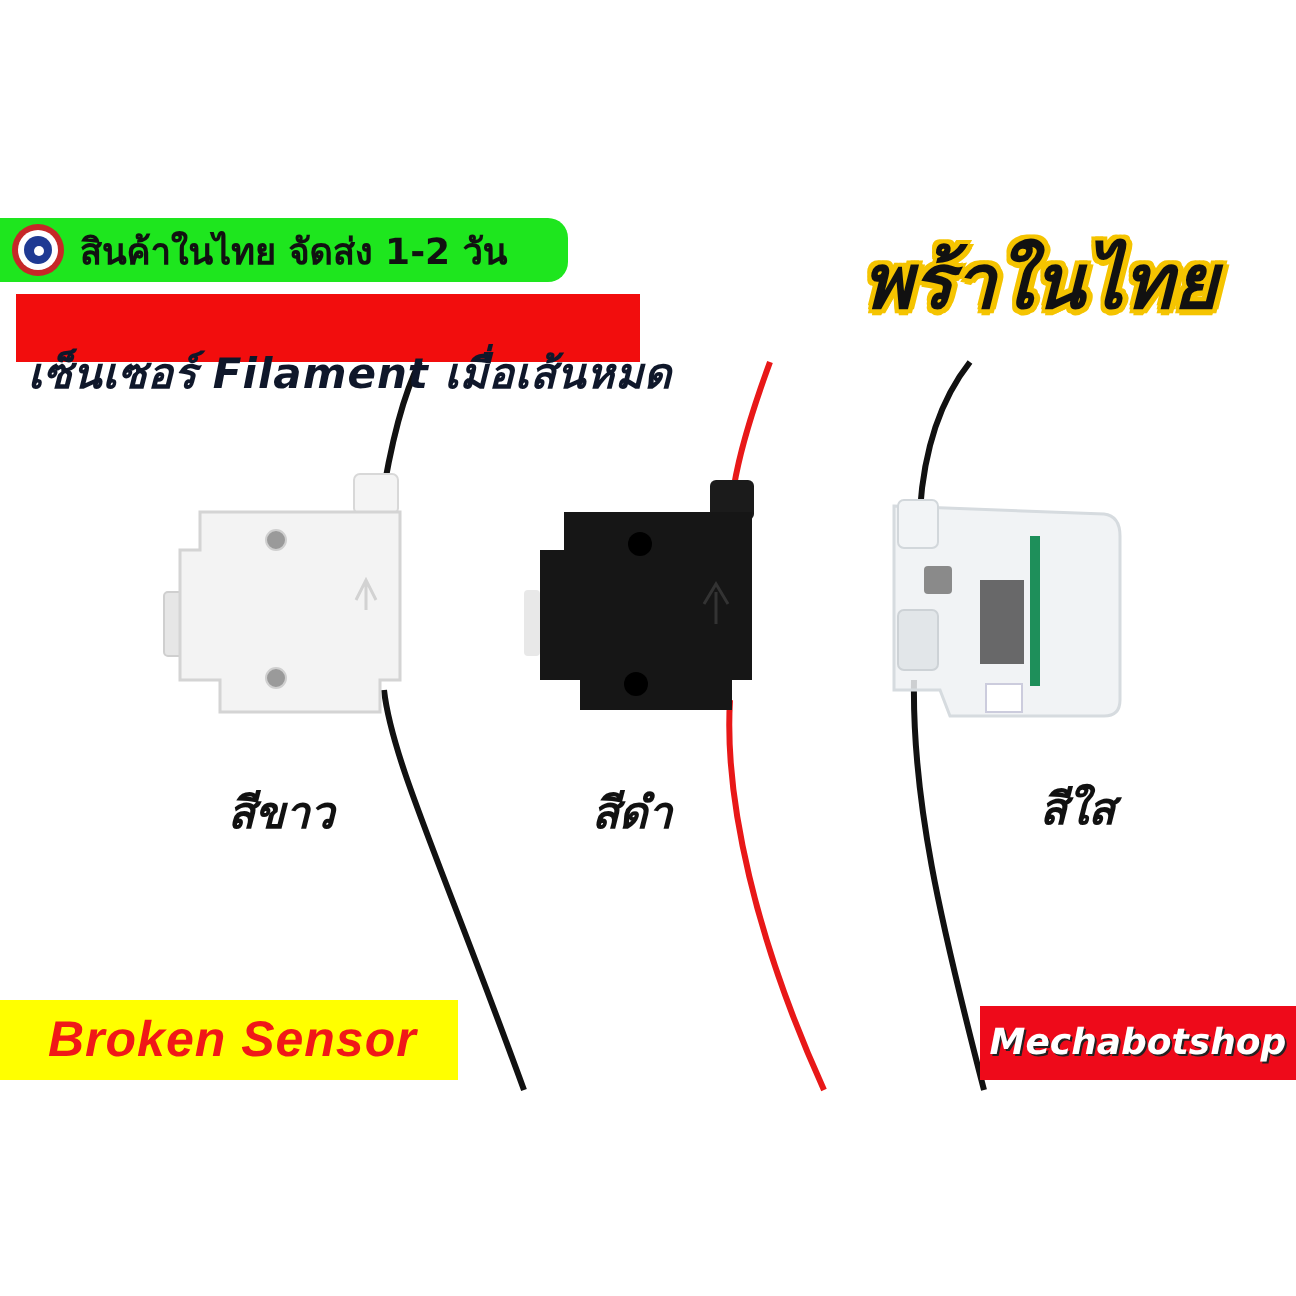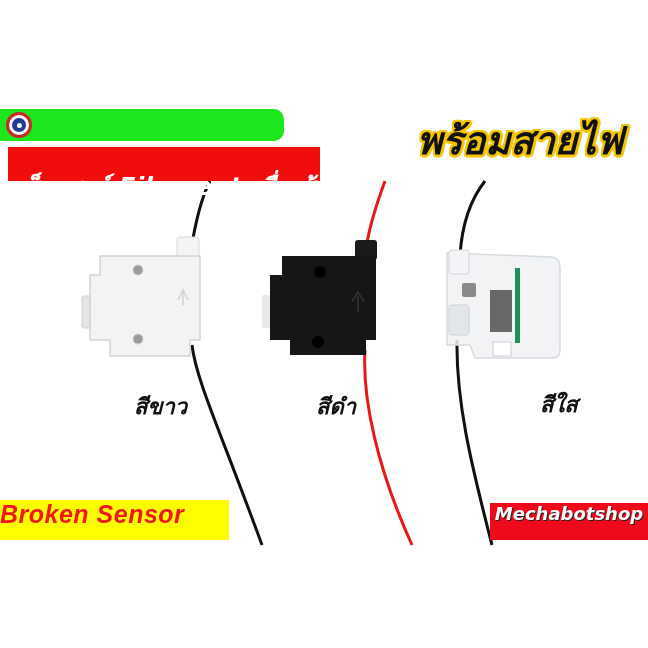--- a/index.html
+++ b/index.html
@@ -9,37 +9,37 @@
   
   .ship-badge { left:0; top:109px; width:284px; height:32px; background:#1ee61e; border-radius:0 10px 10px 0; display:flex; align-items:center; }
   .roundel { width:26px; height:26px; border-radius:50%; margin-left:6px; margin-right:8px; background:#c62828; display:flex; align-items:center; justify-content:center; flex:none; }
   .roundel .w { width:20px; height:20px; border-radius:50%; background:#ffffff; display:flex; align-items:center; justify-content:center; }
   .roundel .b { width:14px; height:14px; border-radius:50%; background:#1f3a93; display:flex; align-items:center; justify-content:center; }
   .roundel .c { width:5px; height:5px; border-radius:50%; background:#ffffff; }
   .ship-text { font-family:"DejaVu Sans", sans-serif; font-weight:bold; font-size:18px; color:#111111; white-space:nowrap; }
 
   
   .title-badge { left:8px; top:147px; width:312px; height:34px; background:#f20d0d; display:flex; align-items:center; padding-left:6px; box-sizing:border-box; }
-  .title-text { font-family:"DejaVu Sans", sans-serif; font-weight:bold; font-style:italic; font-size:24px; color:#ffffff; white-space:nowrap; letter-spacing:0.5px;margin-top:44px; }
+  .title-text { font-family:"DejaVu Sans", sans-serif; font-weight:bold; font-style:italic; font-size:21px; color:#0f172a; white-space:nowrap; letter-spacing:0.5px;margin-top:44px; }
 
   
   .headline { left:398px; top:112px; width:244px; height:56px; display:flex; align-items:center; justify-content:center; }
   .headline-text { font-family:"DejaVu Sans", sans-serif; font-weight:bold; font-style:italic; font-size:38px; color:#111111; white-space:nowrap;
     text-shadow: 2px 0 0 #f5c400, -2px 0 0 #f5c400, 0 2px 0 #f5c400, 0 -2px 0 #f5c400, 2px 2px 0 #f5c400, -2px -2px 0 #f5c400, 2px -2px 0 #f5c400, -2px 2px 0 #f5c400, 3px 0 0 #f5c400, 0 3px 0 #f5c400; }
 
   
   .products { left:0; top:0; width:648px; height:648px; }
 
   
-  .color-label { font-family:"DejaVu Sans", sans-serif; font-weight:bold; font-style:italic; font-size:22px; color:#111111; white-space:nowrap;margin-left:20px; }
+  .color-label { font-family:"DejaVu Sans", sans-serif; font-weight:bold; font-style:italic; font-size:22px; color:#111111; white-space:nowrap; }
 
   
-  .broken-badge { left:0; top:500px; width:229px; height:40px; background:#ffff00; display:flex; padding-left:0; box-sizing:border-box; }
+  .broken-badge { left:0; top:500px; width:229px; height:40px; background:#ffff00; display:flex; align-items:center; padding-left:24px; box-sizing:border-box; }
   .broken-text { font-family:"Liberation Sans", sans-serif; font-weight:bold; font-style:italic; font-size:25px; color:#f01818; white-space:nowrap; letter-spacing:0.5px; }
-  .shop-badge { left:490px; top:503px; width:158px; height:37px; background:#ee0a1a; display:flex; justify-content:center; }
+  .shop-badge { left:490px; top:503px; width:158px; height:37px; background:#ee0a1a; display:flex; align-items:center; justify-content:center; }
   .shop-text { font-family:"DejaVu Sans", sans-serif; font-weight:bold; font-style:italic; font-size:18px; color:#ffffff; white-space:nowrap; text-shadow:1px 1px 0 #222; }
 </style>
 </head>
 <body>
 
 <svg class="abs products" viewBox="0 0 648 648" width="648" height="648">
 
   <g>
     <path d="M210 181 C 200 200, 194 230, 190 256" stroke="#111" stroke-width="3" fill="none"></path>
     <path d="M192 345 C 196 380, 220 430, 262 545" stroke="#111" stroke-width="3" fill="none"></path>
@@ -79,28 +79,29 @@
 </svg>
 
 <div class="abs ship-badge">
   <span class="roundel">
       <span class="w">
         <span class="b">
           <span class="c"></span>
         </span>
       </span>
     </span>
+  <span class="ship-text">สินค้าในไทย จัดส่ง 1-2 วัน</span>
 </div>
 
 <div class="abs title-badge">
   <span class="title-text">เซ็นเซอร์ Filament เมื่อเส้นหมด</span>
 </div>
 
 <div class="abs headline">
-  <span class="headline-text">พร้อมสายไฟ</span>
+  <span class="headline-text">พร้าในไทย</span>
 </div>
 
 <span class="abs color-label" style="left:114px; top:389px;">สีขาว</span>
 <span class="abs color-label" style="left:296px; top:389px;text-align:right;">สีดำ</span>
 <span class="abs color-label" style="left:520px; top:387px;text-align:right;">สีใส</span>
 
 <div class="abs broken-badge">
   <span class="broken-text">Broken Sensor</span>
 </div>
 <div class="abs shop-badge">

